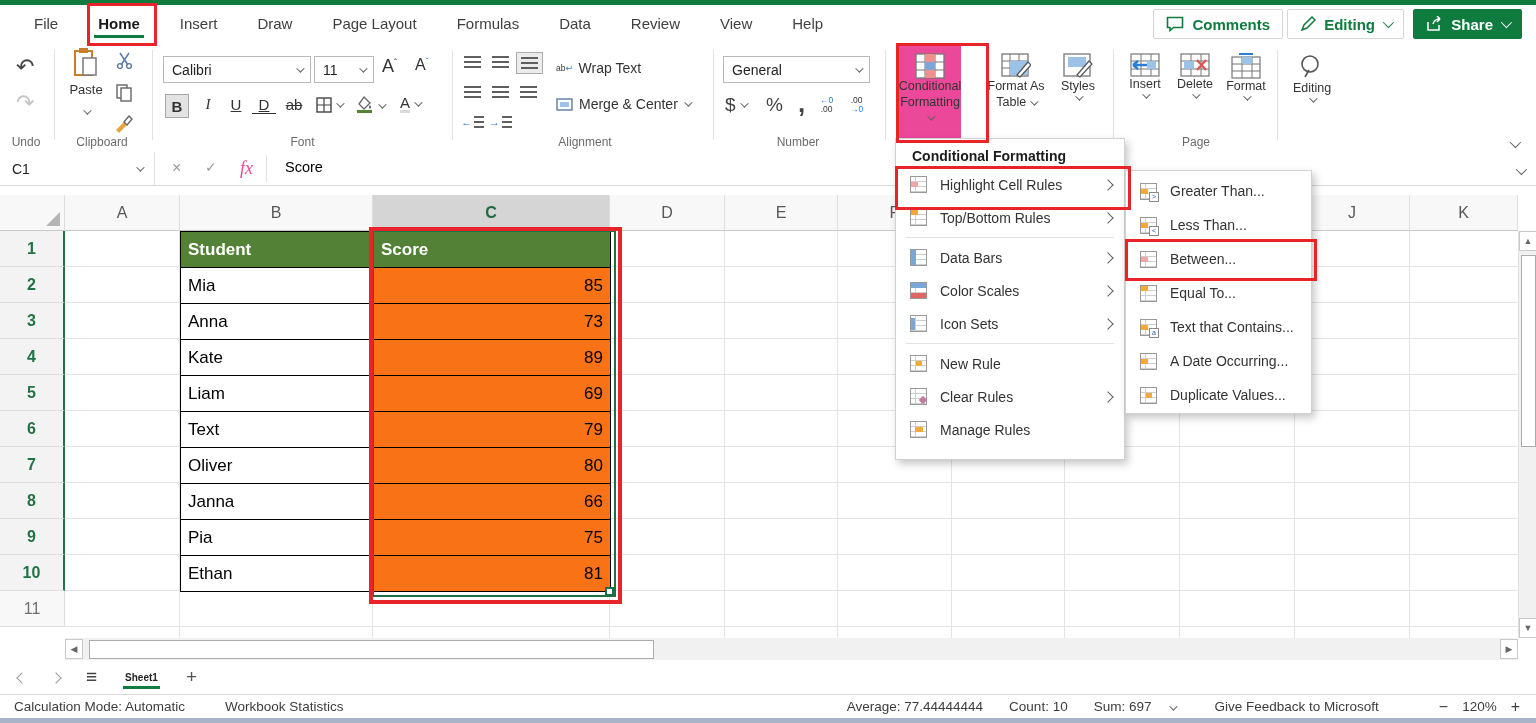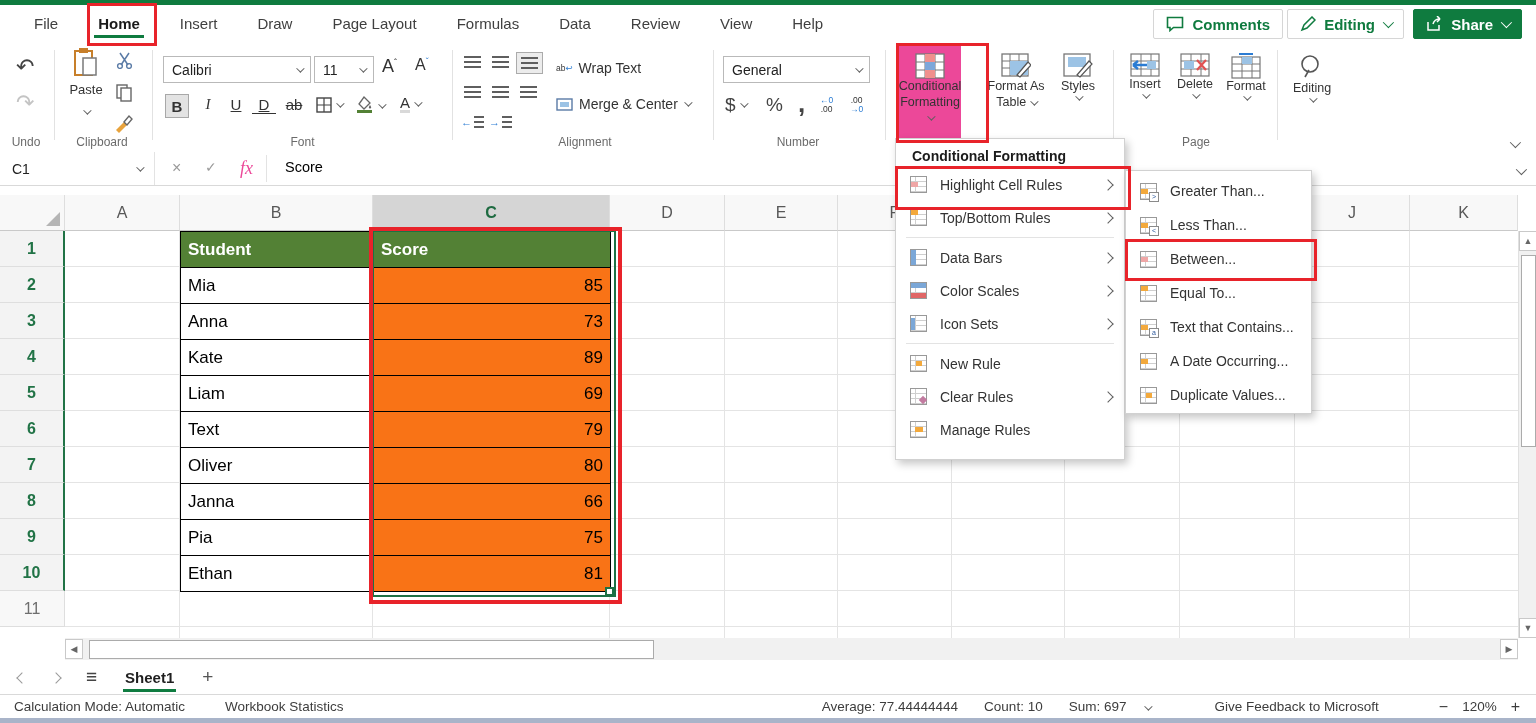--- a/index.html
+++ b/index.html
@@ -78,21 +78,21 @@
   .mic-gt::after,.mic-lt::after,.mic-ttc::after,.mic-ado::after{left:0;top:5px;width:7px;height:5px}
   .badge{position:absolute;right:-3px;bottom:-3px;width:8px;height:8px;background:#fff;border:1px solid #8a8a8a;
      font-size:7px;line-height:8px;text-align:center;color:#2b579a}
   
   #vscroll{position:absolute;right:0;top:231px;width:18px;height:407px;background:#f1f1f1;border-left:1px solid #e0e0e0;box-sizing:border-box}
   .sarrow{position:absolute;width:18px;height:20px;display:flex;align-items:center;justify-content:center;font-size:9px;color:#666;background:#fff;border:1px solid #c9c9c9;box-sizing:border-box}
   #vthumb{position:absolute;left:2px;top:24px;width:13px;height:190px;background:#fff;border:1px solid #ababab}
   #hscroll{position:absolute;left:65px;top:638px;width:1453px;height:22px;background:#f1f1f1}
   #hthumb{position:absolute;left:24px;top:2px;width:563px;height:17px;background:#fff;border:1px solid #ababab}
   #sheetbar{position:absolute;left:0;top:660px;width:100%;height:34px;background:#fff;display:flex;align-items:center;gap:26px;padding-left:18px;box-sizing:border-box}
-  #sheettab{font-size:15px;font-weight:bold;color:#1f1f1f;position:relative;padding:6px 2px}
+  #sheettab{font-size:10px;font-weight:bold;color:#1f1f1f;position:relative;padding:6px 2px}
   #sheettab::after{content:"";position:absolute;left:0;right:0;bottom:0;height:3px;background:#107c41}
   #statusbar{position:absolute;left:0;top:694px;width:100%;height:24px;background:#fff;border-top:1px solid #d9d9d9;display:flex;align-items:center;font-size:13.5px;color:#3d3d3d;box-sizing:border-box}
   #bottomstrip{position:absolute;left:0;top:718px;width:100%;height:5px;background:#a9b4c9}
   .nochev{color:#9a9a9a}
   .mini2{font-size:8.5px;line-height:1.05;text-align:center;color:#333}
   .mini2 .blue{color:#2b7cd3}
 </style>
 </head>
 <body>
 
@@ -548,20 +548,20 @@
     <span style="font-size:19px;color:#555"><span>+</span></span>
   </div>
 
   <div id="statusbar">
     <span style="margin-left:14px">Calculation Mode: Automatic</span>
     <span style="margin-left:40px">Workbook Statistics</span>
     <span style="margin-left:auto">Average: 77.44444444</span>
     <span style="margin-left:26px">Count: 10</span>
     <span style="margin-left:26px">Sum: 697</span>
     <span style="margin-left:18px"><span class="chev small"></span></span>
-    <span style="margin-left:64px">Give Feedback to Microsoft</span>
+    <span style="margin-left:39px">Give Feedback to Microsoft</span>
     <span style="margin-left:60px;font-size:16px"><span>−</span></span>
     <span style="margin-left:14px">120%</span>
     <span style="margin-left:14px;margin-right:16px;font-size:16px"><span>+</span></span>
   </div>
   <div id="bottomstrip"></div>
 
 </div>
 
 </body></html>

